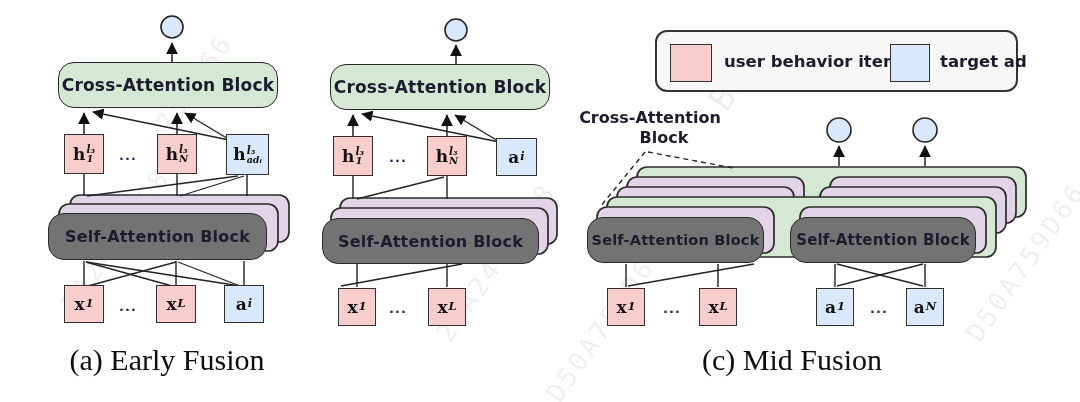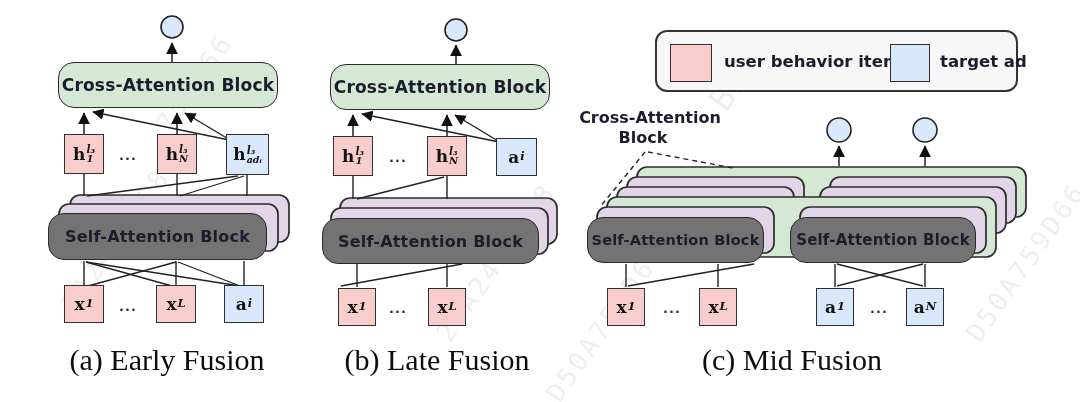--- a/index.html
+++ b/index.html
@@ -199,24 +199,23 @@
   <div class="tok pink" style="left:338px;top:288px;width:38px;height:38px;">
     <span>x</span>
       <span class="sb">1</span>
   </div>
   <span class="dots" style="left:398px;top:308px;">...</span>
   <div class="tok pink" style="left:428px;top:288px;width:38px;height:38px;">
     <span>x</span>
       <span class="sb">L</span>
   </div>
 
-  <div class="caption" style="left:437px;">(b) Late Fusion</div>
 
   <div class="clabel" style="left:650px;top:108px;">Cross-Attention</div>
-  <div class="clabel" style="left:643px;top:128px;text-align:right;">Block</div>
+  <div class="clabel" style="left:664px;top:128px;text-align:right;">Block</div>
 
   <div class="block purple" style="left:587px;top:217px;width:177px;height:46px;font-size:14.5px;">Self-Attention Block</div>
   <div class="block purple" style="left:790px;top:217px;width:186px;height:46px;font-size:15px;">Self-Attention Block</div>
 
   <div class="tok pink" style="left:607px;top:288px;width:38px;height:38px;">
     <span>x</span>
       <span class="sb">1</span>
   </div>
   <span class="dots" style="left:672px;top:308px;">...</span>
   <div class="tok pink" style="left:699px;top:288px;width:38px;height:38px;">

